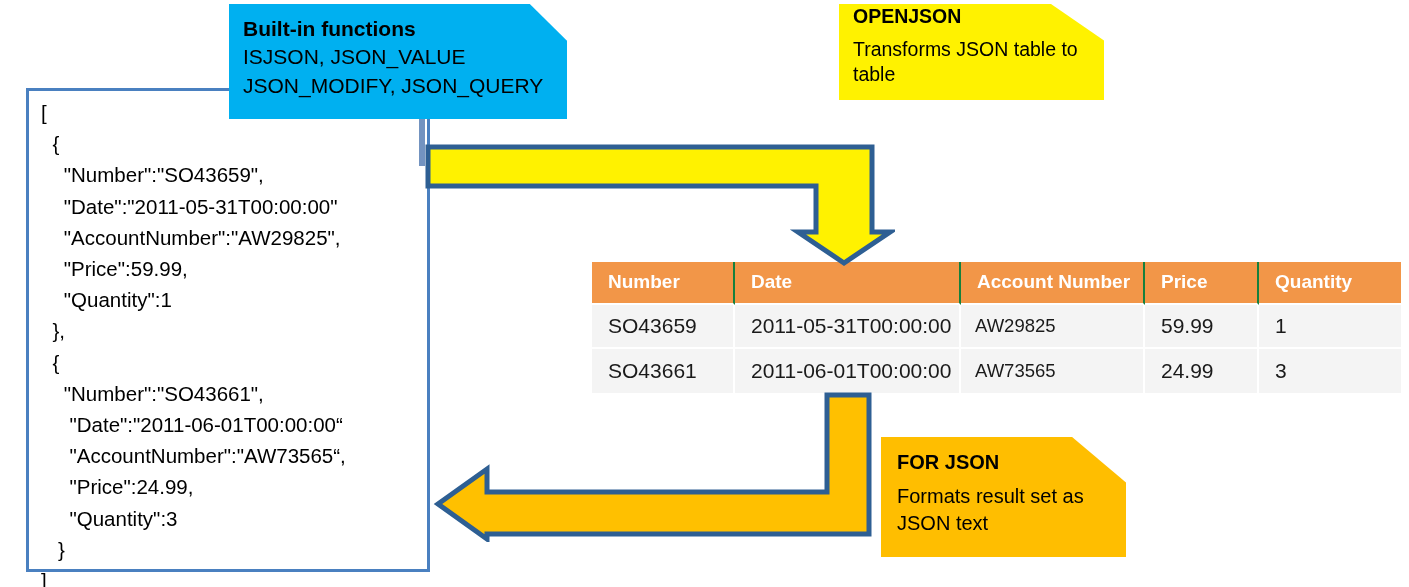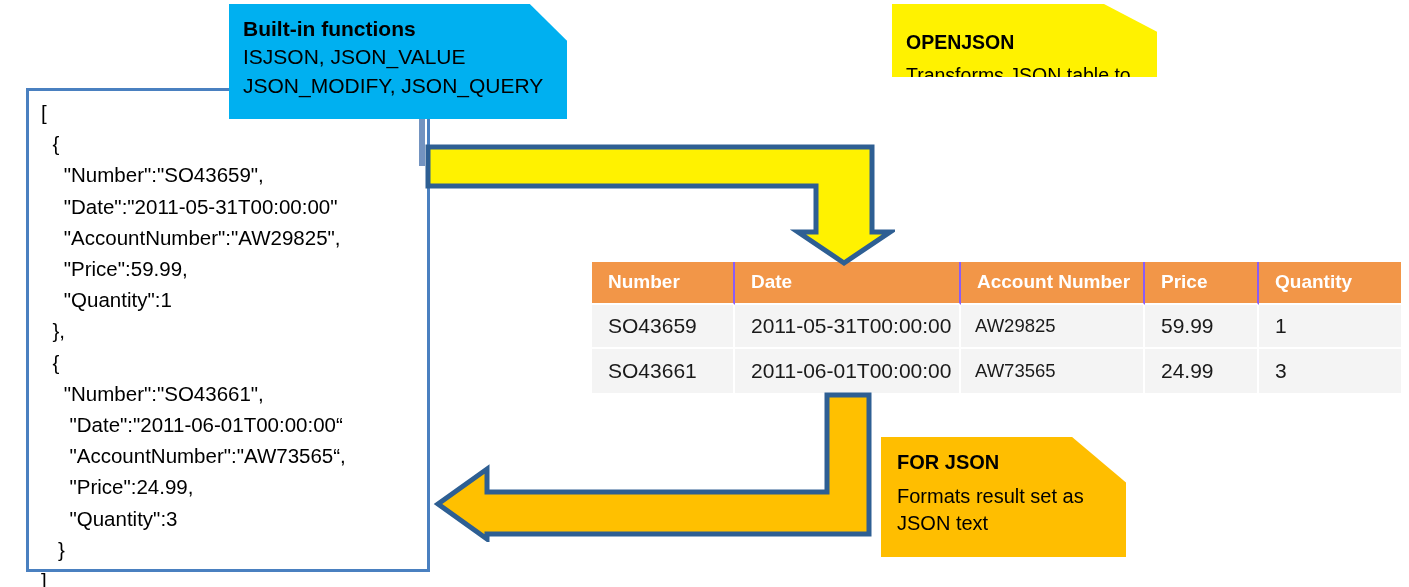--- a/index.html
+++ b/index.html
@@ -75,26 +75,26 @@
     position: absolute;
     left: 419px;
     top: 118px;
     width: 6px;
     height: 48px;
     background: #7393C0;
     z-index: 5;
   }
 
   #callout-openjson {
-    left: 892px;
+    left: 839px;
     top: 4px;
     width: 265px;
-    height: 73px;
+    height: 96px;
     background: #FFF200;
-    padding: 26px 14px 0 14px;
+    padding: 0 14px 0 14px;
     -webkit-clip-path: polygon(0 0, 80% 0, 100% 38%, 100% 100%, 0 100%);
     clip-path: polygon(0 0, 80% 0, 100% 38%, 100% 100%, 0 100%);
   }
   #callout-openjson .c-title { font-size: 19.5px; line-height: 25px; margin-bottom: 8px; }
   #callout-openjson .c-body  { font-size: 19.5px; line-height: 25px; }
 
   #callout-forjson {
     left: 881px;
     top: 437px;
     width: 245px;
@@ -128,21 +128,21 @@
   }
   #result-table th {
     background: #F29648;
     color: #ffffff;
     font-size: 19px;
     font-weight: bold;
     text-align: left;
     padding: 9px 0 10px 16px;
     height: 36px;
     box-sizing: border-box;
-    border-right: 2px solid #8b5cf6;
+    border-right: 2px solid #15803d;
     border-bottom: 2px solid #ffffff;
     white-space: nowrap;
     overflow: hidden;
   }
   #result-table th:last-child { border-right: none; }
   #result-table td {
     background: #F4F4F4;
     color: #1a1a1a;
     font-size: 21px;
     padding: 8px 0 9px 16px;

